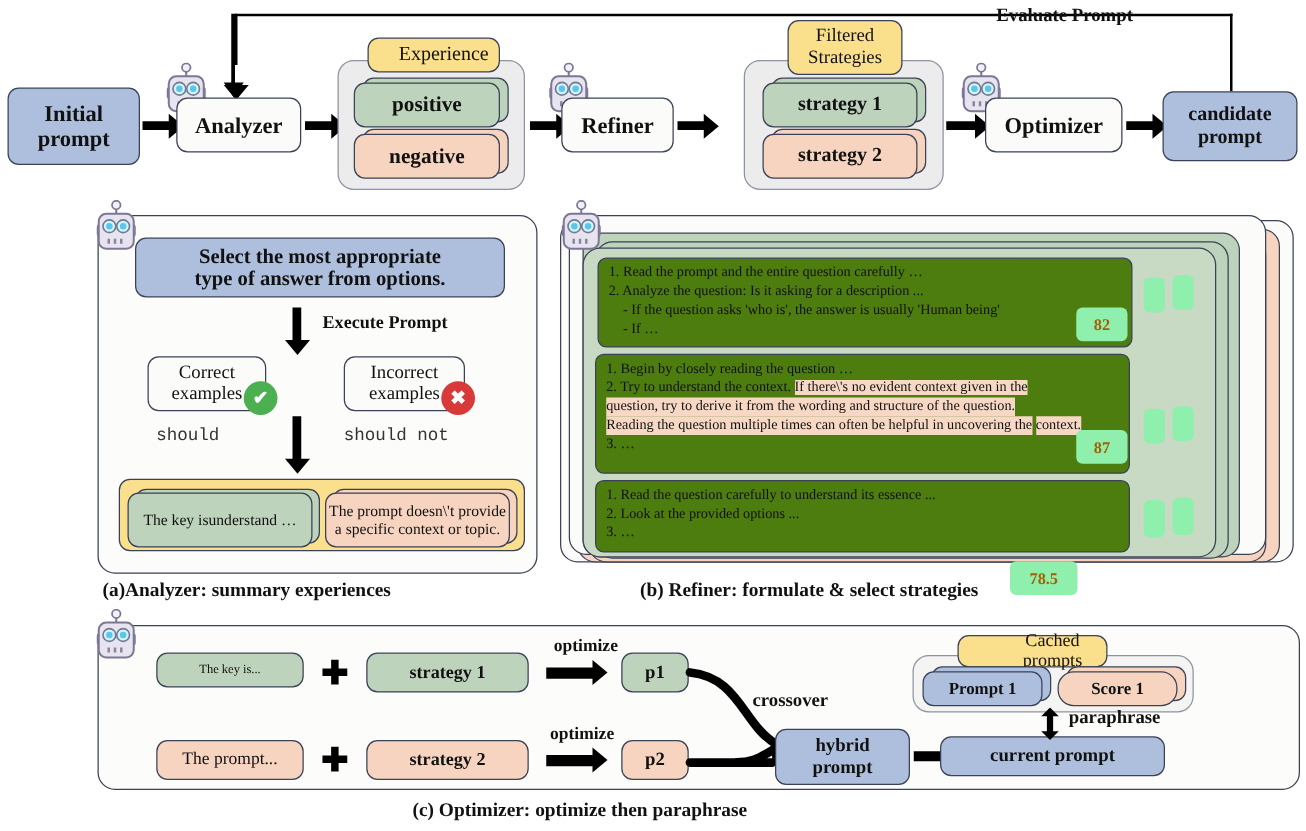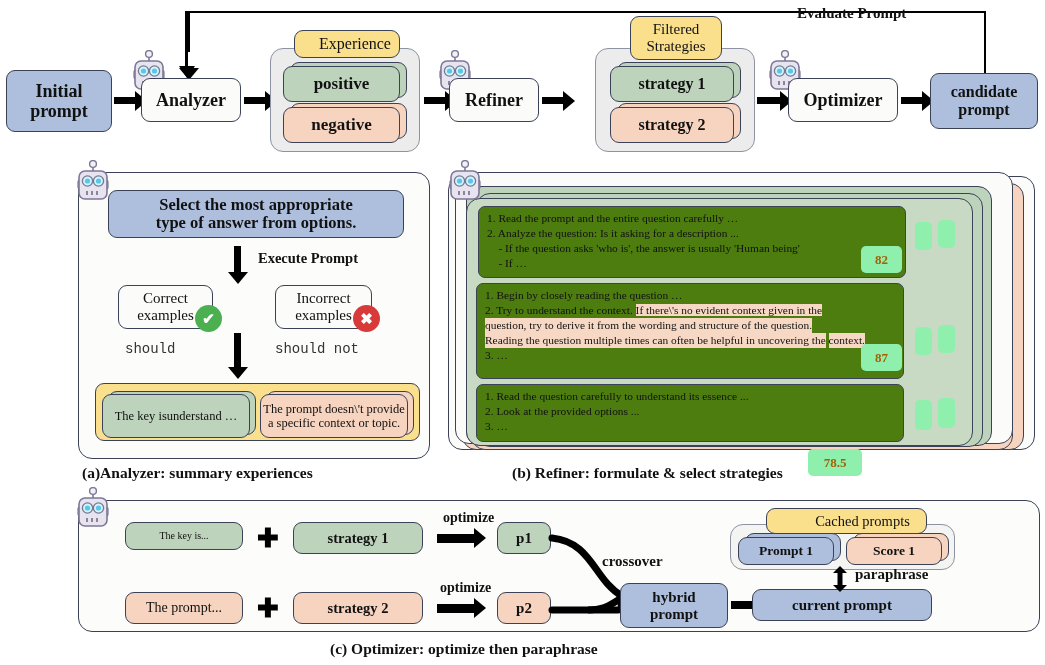--- a/index.html
+++ b/index.html
@@ -358,29 +358,29 @@
   <span>prompt</span>
 </div>
 
 <div class="arrow-h" style="left:731px;top:601px;width:26px;height:8px;"></div>
 
 <div class="box blue" style="left:752px;top:589px;width:180px;height:32px;font-size:15px;font-weight:bold;">
   <span>current prompt</span>
 </div>
 
 <div class="grayshell abs" style="left:730px;top:524px;width:225px;height:46px;background:#f4f4f2;"></div>
-<div class="box yellow" style="left:766px;top:508px;width:161px;height:26px;font-size:14.5px;padding-left:32px;">
+<div class="box yellow" style="left:766px;top:508px;width:120px;height:26px;font-size:14.5px;padding-left:32px;">
   <span>Cached prompts</span>
 </div>
 <div class="box blue" style="left:745px;top:533px;width:96px;height:28px;"></div>
 <div class="box blue" style="left:738px;top:537px;width:96px;height:28px;font-size:13.5px;font-weight:bold;">
   <span>Prompt 1</span>
 </div>
 <div class="box orange" style="left:853px;top:533px;width:96px;height:28px;"></div>
-<div class="box orange" style="left:846px;top:537px;width:96px;height:28px;font-size:13.5px;font-weight:bold;">
+<div class="box orange" style="left:846px;top:537px;width:96px;height:28px;font-size:13.5px;font-weight:bold;border-radius:13px;">
   <span>Score 1</span>
 </div>
 
 <svg class="abs" style="left:830px;top:566px;width:20px;height:26px;" viewBox="0 0 20 26">
   <rect x="7.5" y="5" width="5" height="16" fill="#000"></rect>
   <polygon points="10,0 3,7 17,7" fill="#000"></polygon>
   <polygon points="10,26 3,19 17,19" fill="#000"></polygon>
 </svg>
 <div class="lbl" style="left:855px;top:566px;font-size:15px;">paraphrase</div>
 

